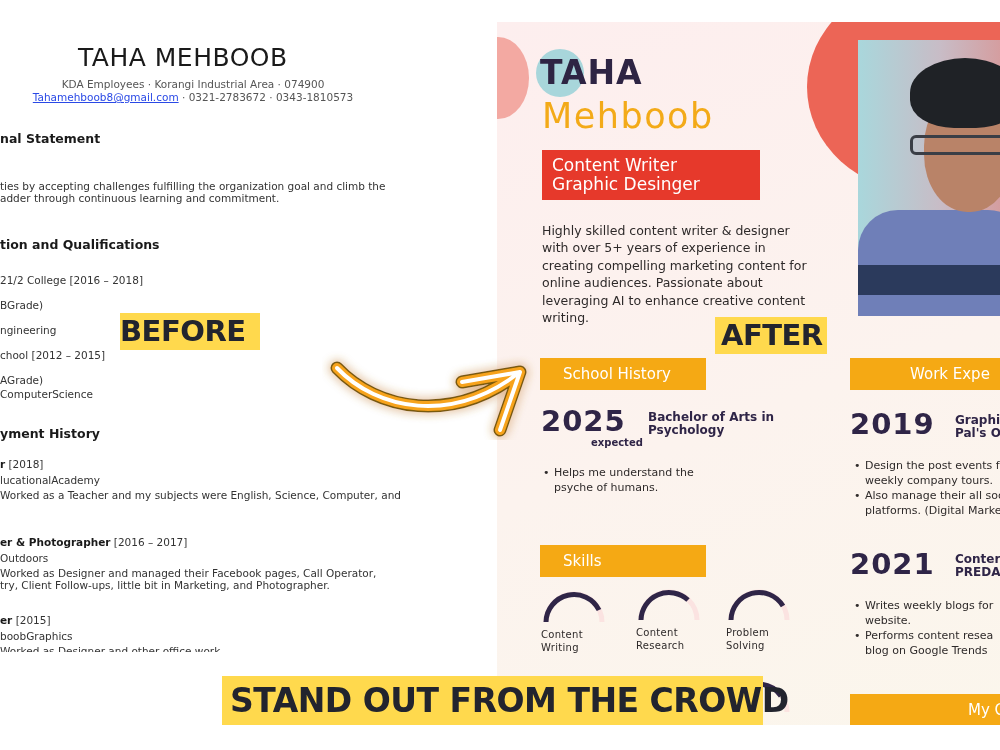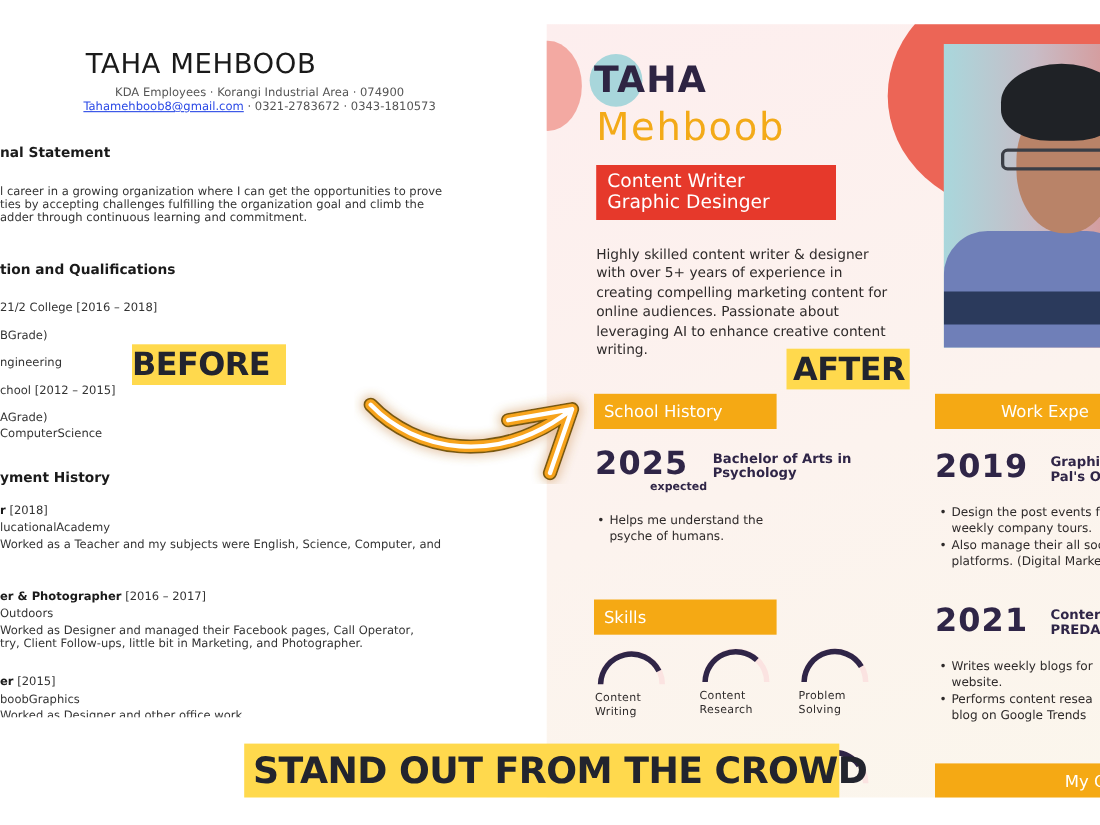--- a/index.html
+++ b/index.html
@@ -2,21 +2,21 @@
 <html><head>
 <meta charset="utf-8">
 <style>
   * { box-sizing: border-box; margin: 0; padding: 0; }
   html, body { width: 1000px; height: 750px; overflow: hidden; background: #ffffff; }
   body { position: relative; font-family: "DejaVu Sans", sans-serif; color: #333; }
 
   
   .before { position: absolute; left: 0; top: 0; width: 500px; height: 652px; background: #fff; overflow: hidden; }
   .b-name { position: absolute; left: 78px; top: 43px; font-size: 25px; letter-spacing: 0.5px; color: #1a1a1a; font-weight: normal; }
-  .b-contact { position: absolute; left: 28px; top: 78px; width: 330px; text-align: center; font-size: 10.5px; color: #555; line-height: 13px; margin-left: 43px; }
+  .b-contact { position: absolute; left: 28px; top: 78px; width: 330px; text-align: center; font-size: 10.5px; color: #555; line-height: 13px; }
   .b-contact .email { color: #2a49e6; text-decoration: underline; }
   .b-h { position: absolute; font-size: 12.5px; font-weight: bold; color: #1a1a1a; }
   .b-t { position: absolute; font-size: 10.5px; color: #333; line-height: 12px; white-space: nowrap; }
   .b-t b { color: #1a1a1a; }
 
   
   .after { position: absolute; left: 497px; top: 22px; width: 503px; height: 703px; background: linear-gradient(160deg, #fdeeee 0%, #fcf3ee 55%, #fbf6ec 100%); overflow: hidden; }
   .deco-circle-pink { position: absolute; left: -30px; top: 15px; width: 62px; height: 82px; border-radius: 50%; background: #f3a9a2; }
   .deco-circle-big { position: absolute; left: 310px; top: -40px; width: 230px; height: 210px; border-radius: 50%; background: #ec6556; }
   .deco-circle-teal { position: absolute; left: 39px; top: 27px; width: 48px; height: 48px; border-radius: 50%; background: #a8d6db; }
@@ -25,21 +25,21 @@
   .a-role { position: absolute; left: 45px; top: 128px; width: 218px; height: 50px; background: #e6392b; color: #fff; font-size: 17px; line-height: 19px; padding: 6px 10px; }
   .a-summary { position: absolute; left: 45px; top: 200px; width: 275px; font-size: 12.5px; line-height: 17.4px; color: #2e2a2a; }
 
   .photo { position: absolute; left: 361px; top: 18px; width: 150px; height: 276px; background: linear-gradient(90deg, #a9d7dc 0%, #c8bcc6 55%, #d69a9b 100%); overflow: hidden; }
   .photo .hair { position: absolute; left: 52px; top: 18px; width: 110px; height: 70px; border-radius: 50% 50% 40% 40%; background: #1f2226; }
   .photo .face { position: absolute; left: 66px; top: 52px; width: 90px; height: 120px; border-radius: 45% 45% 48% 48%; background: #b98368; }
   .photo .glasses { position: absolute; left: 52px; top: 95px; width: 100px; height: 20px; border: 3px solid #3a3e46; border-radius: 6px; }
   .photo .shirt { position: absolute; left: 0; top: 170px; width: 170px; height: 120px; border-radius: 40px 40px 0 0; background: #6f7fb8; }
   .photo .stripe { position: absolute; left: 0; top: 225px; width: 170px; height: 30px; background: #2b3a5c; }
 
-  .sec-bar { position: absolute; height: 32px; background: #f5a914; color: #fff; font-size: 15px; line-height: 32px; padding-left: 9px; }
+  .sec-bar { position: absolute; height: 32px; background: #f5a914; color: #fff; font-size: 15px; line-height: 32px; padding-left: 23px; }
   .year { position: absolute; font-weight: bold; font-size: 29px; color: #2f2547; letter-spacing: 1px; }
   .year-note { position: absolute; font-weight: bold; font-size: 10px; color: #2f2547; }
   .deg { position: absolute; font-weight: bold; font-size: 12px; line-height: 12.5px; color: #2f2547; white-space: nowrap; }
   .bullets { position: absolute; font-size: 11px; line-height: 15px; color: #2e2a2a; }
   .bullets li { list-style: none; position: relative; padding-left: 13px; white-space: nowrap; }
   .bullets li::before { content: "•"; position: absolute; left: 2px; top: 0; }
 
   .skill { position: absolute; width: 90px; }
   .skill svg { display: block; }
   .skill .lbl { font-size: 10px; line-height: 12.5px; color: #2e2a2a; margin-top: 5px; letter-spacing: 0.3px; }
@@ -55,21 +55,20 @@
 <body>
 
 <div class="before">
   <div class="b-name">TAHA MEHBOOB</div>
   <div class="b-contact">
     <div>KDA Employees · Korangi Industrial Area · 074900</div>
     <div><span class="email">Tahamehboob8@gmail.com</span><span> · 0321-2783672 · 0343-1810573</span></div>
   </div>
 
   <div class="b-h" style="left:0;top:131px">nal Statement</div>
-  <div class="b-t" style="left:0;top:168px">l career in a growing organization where I can get the opportunities to prove</div>
   <div class="b-t" style="left:0;top:180px">ties by accepting challenges fulfilling the organization goal and climb the</div>
   <div class="b-t" style="left:0;top:192px">adder through continuous learning and commitment.</div>
 
   <div class="b-h" style="left:0;top:237px">tion and Qualifications</div>
   <div class="b-t" style="left:0;top:274px">21/2 College [2016 – 2018]</div>
   <div class="b-t" style="left:0;top:299px">BGrade)</div>
   <div class="b-t" style="left:0;top:324px">ngineering</div>
   <div class="b-t" style="left:0;top:349px">chool [2012 – 2015]</div>
   <div class="b-t" style="left:0;top:374px">AGrade)</div>
   <div class="b-t" style="left:0;top:388px">ComputerScience</div>

